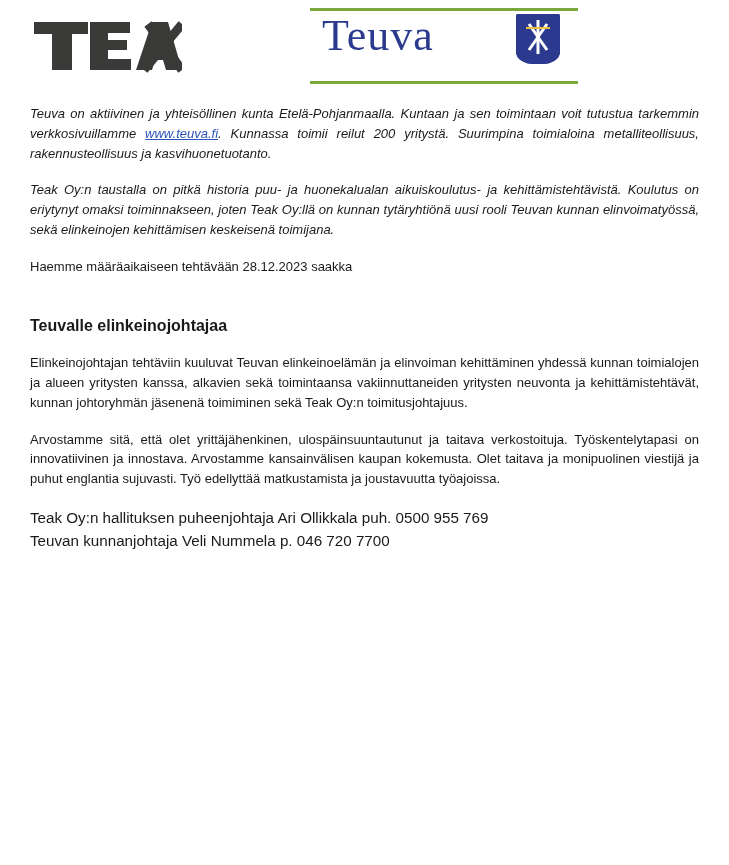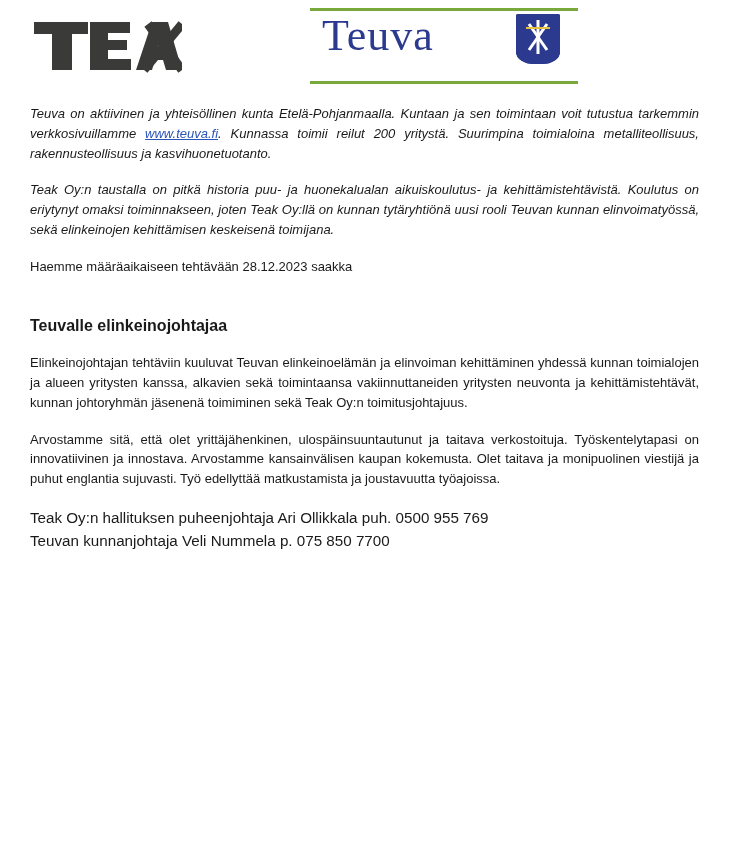--- a/index.html
+++ b/index.html
@@ -173,17 +173,17 @@
     <h1>Teuvalle elinkeinojohtajaa</h1>
 
     <p>Elinkeinojohtajan tehtäviin kuuluvat Teuvan elinkeinoelämän ja elinvoiman kehittäminen yhdessä kunnan toimialojen ja alueen yritysten kanssa, alkavien sekä toimintaansa vakiinnuttaneiden yritysten neuvonta ja kehittämistehtävät, kunnan johtoryhmän jäsenenä toimiminen sekä Teak Oy:n toimitusjohtajuus.</p>
 
 
     <p>Arvostamme sitä,  että olet yrittäjähenkinen, ulospäinsuuntautunut ja taitava verkostoituja. Työskentelytapasi on innovatiivinen ja innostava. Arvostamme kansainvälisen kaupan kokemusta. Olet taitava ja monipuolinen viestijä ja puhut englantia sujuvasti. Työ edellyttää matkustamista ja joustavuutta työajoissa.</p>
 
 
     <div class="lines">
       <div>Teak Oy:n hallituksen puheenjohtaja Ari Ollikkala puh. 0500 955 769</div>
-      <div>Teuvan kunnanjohtaja Veli Nummela p. 075 850 7700</div>
+      <div>Teuvan kunnanjohtaja Veli Nummela p. 046 720 7700</div>
     </div>
 
   </div>
 </div>
 
 </body></html>

